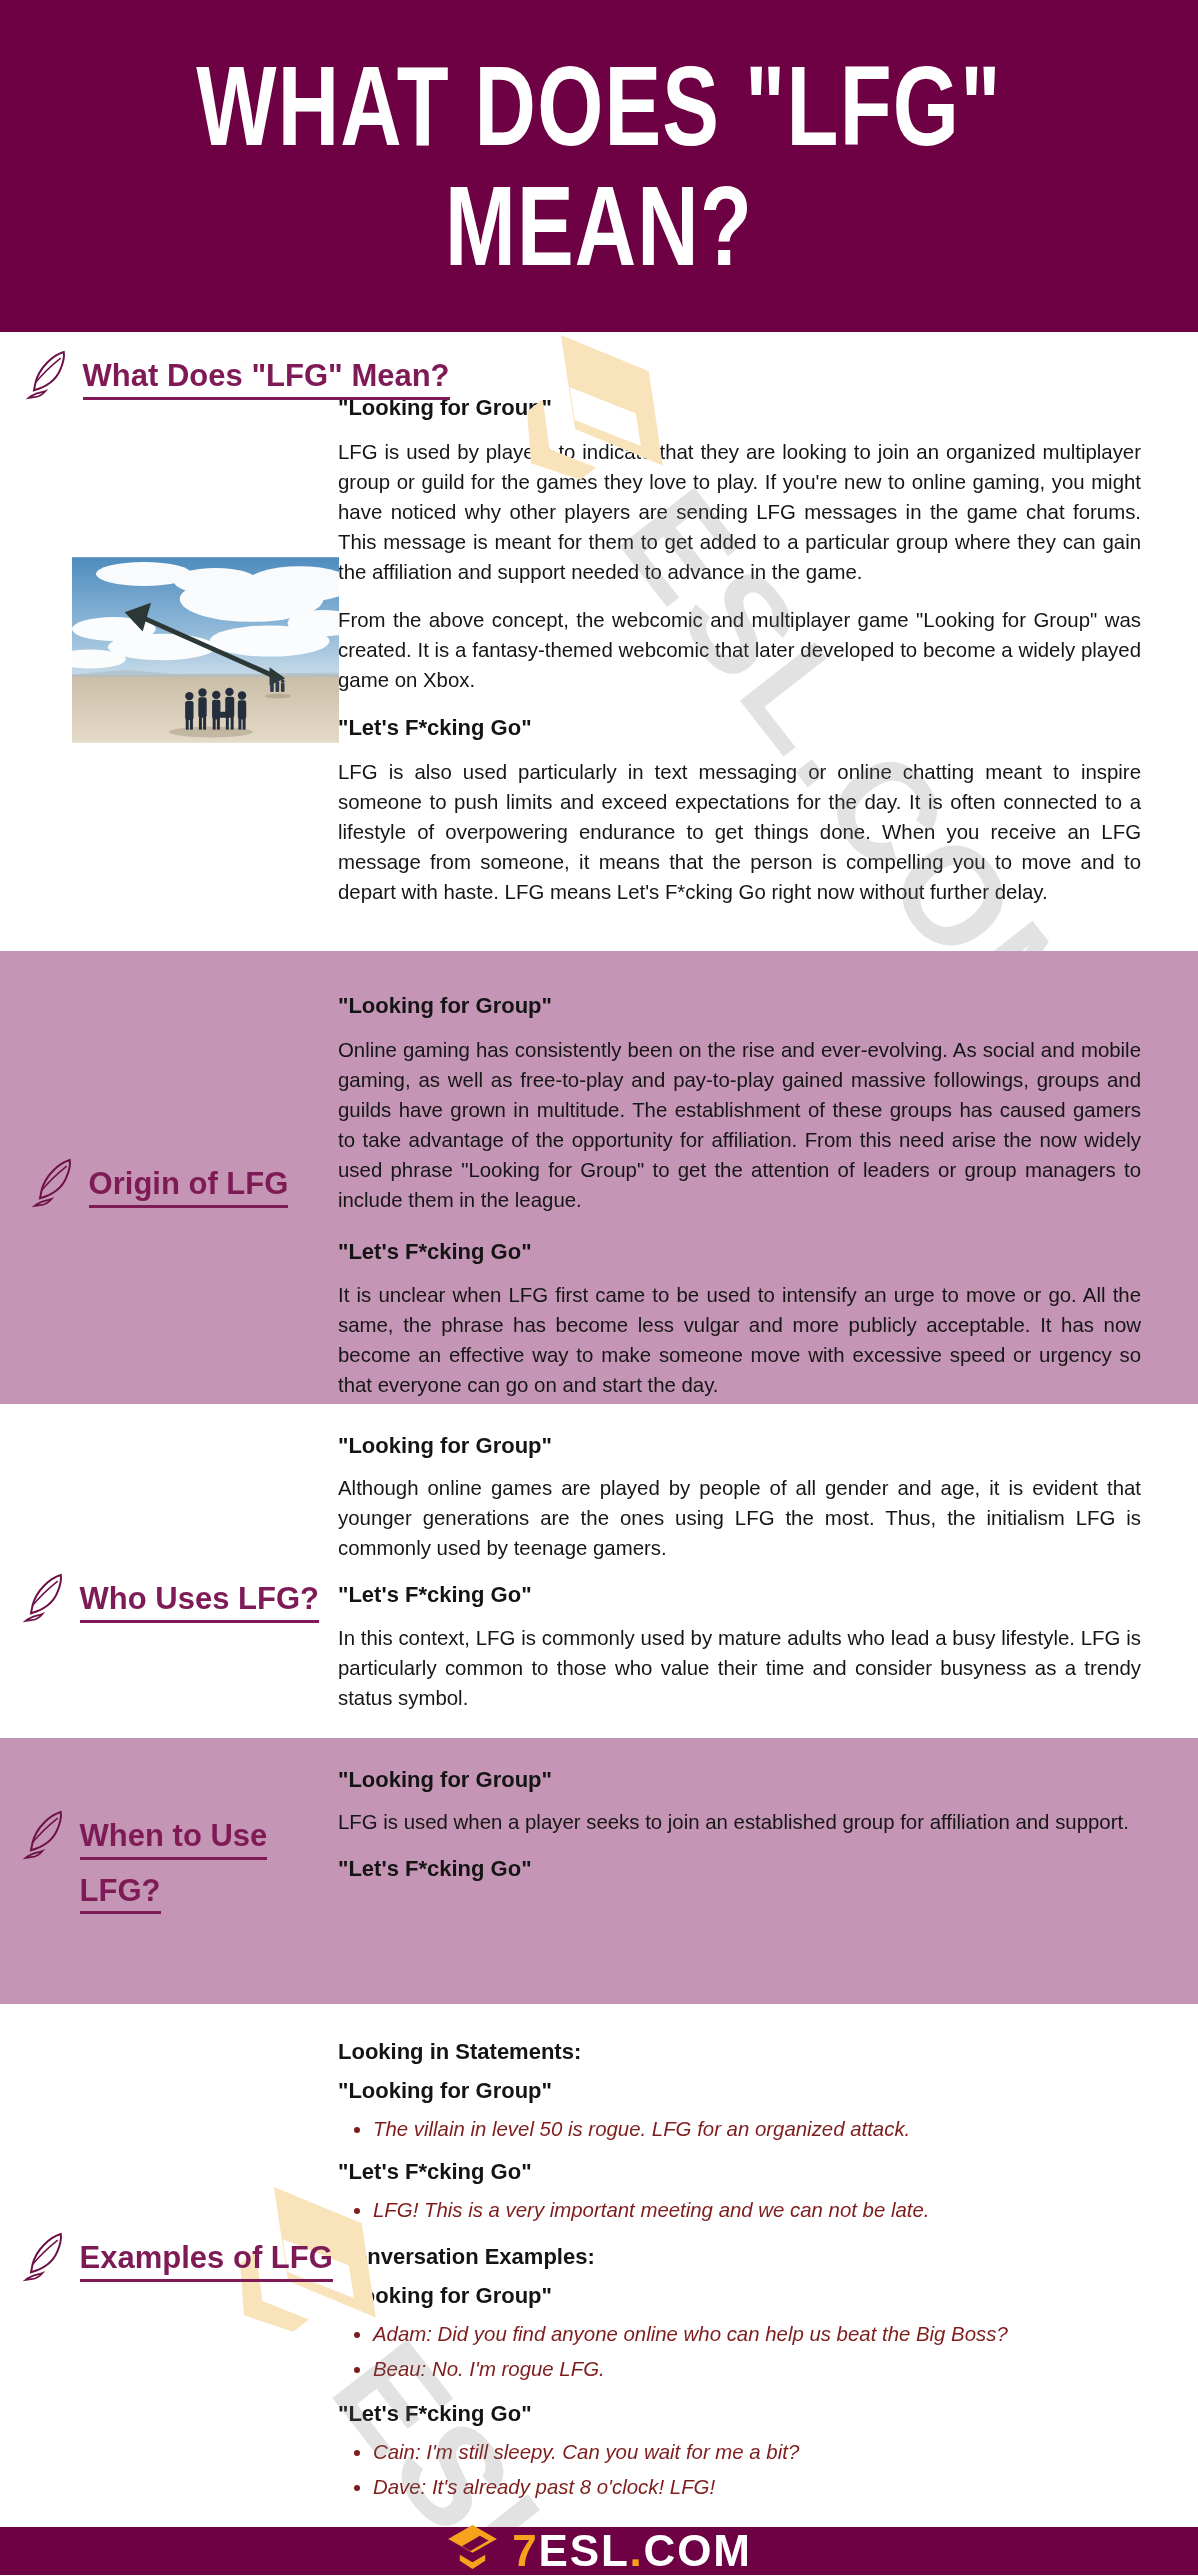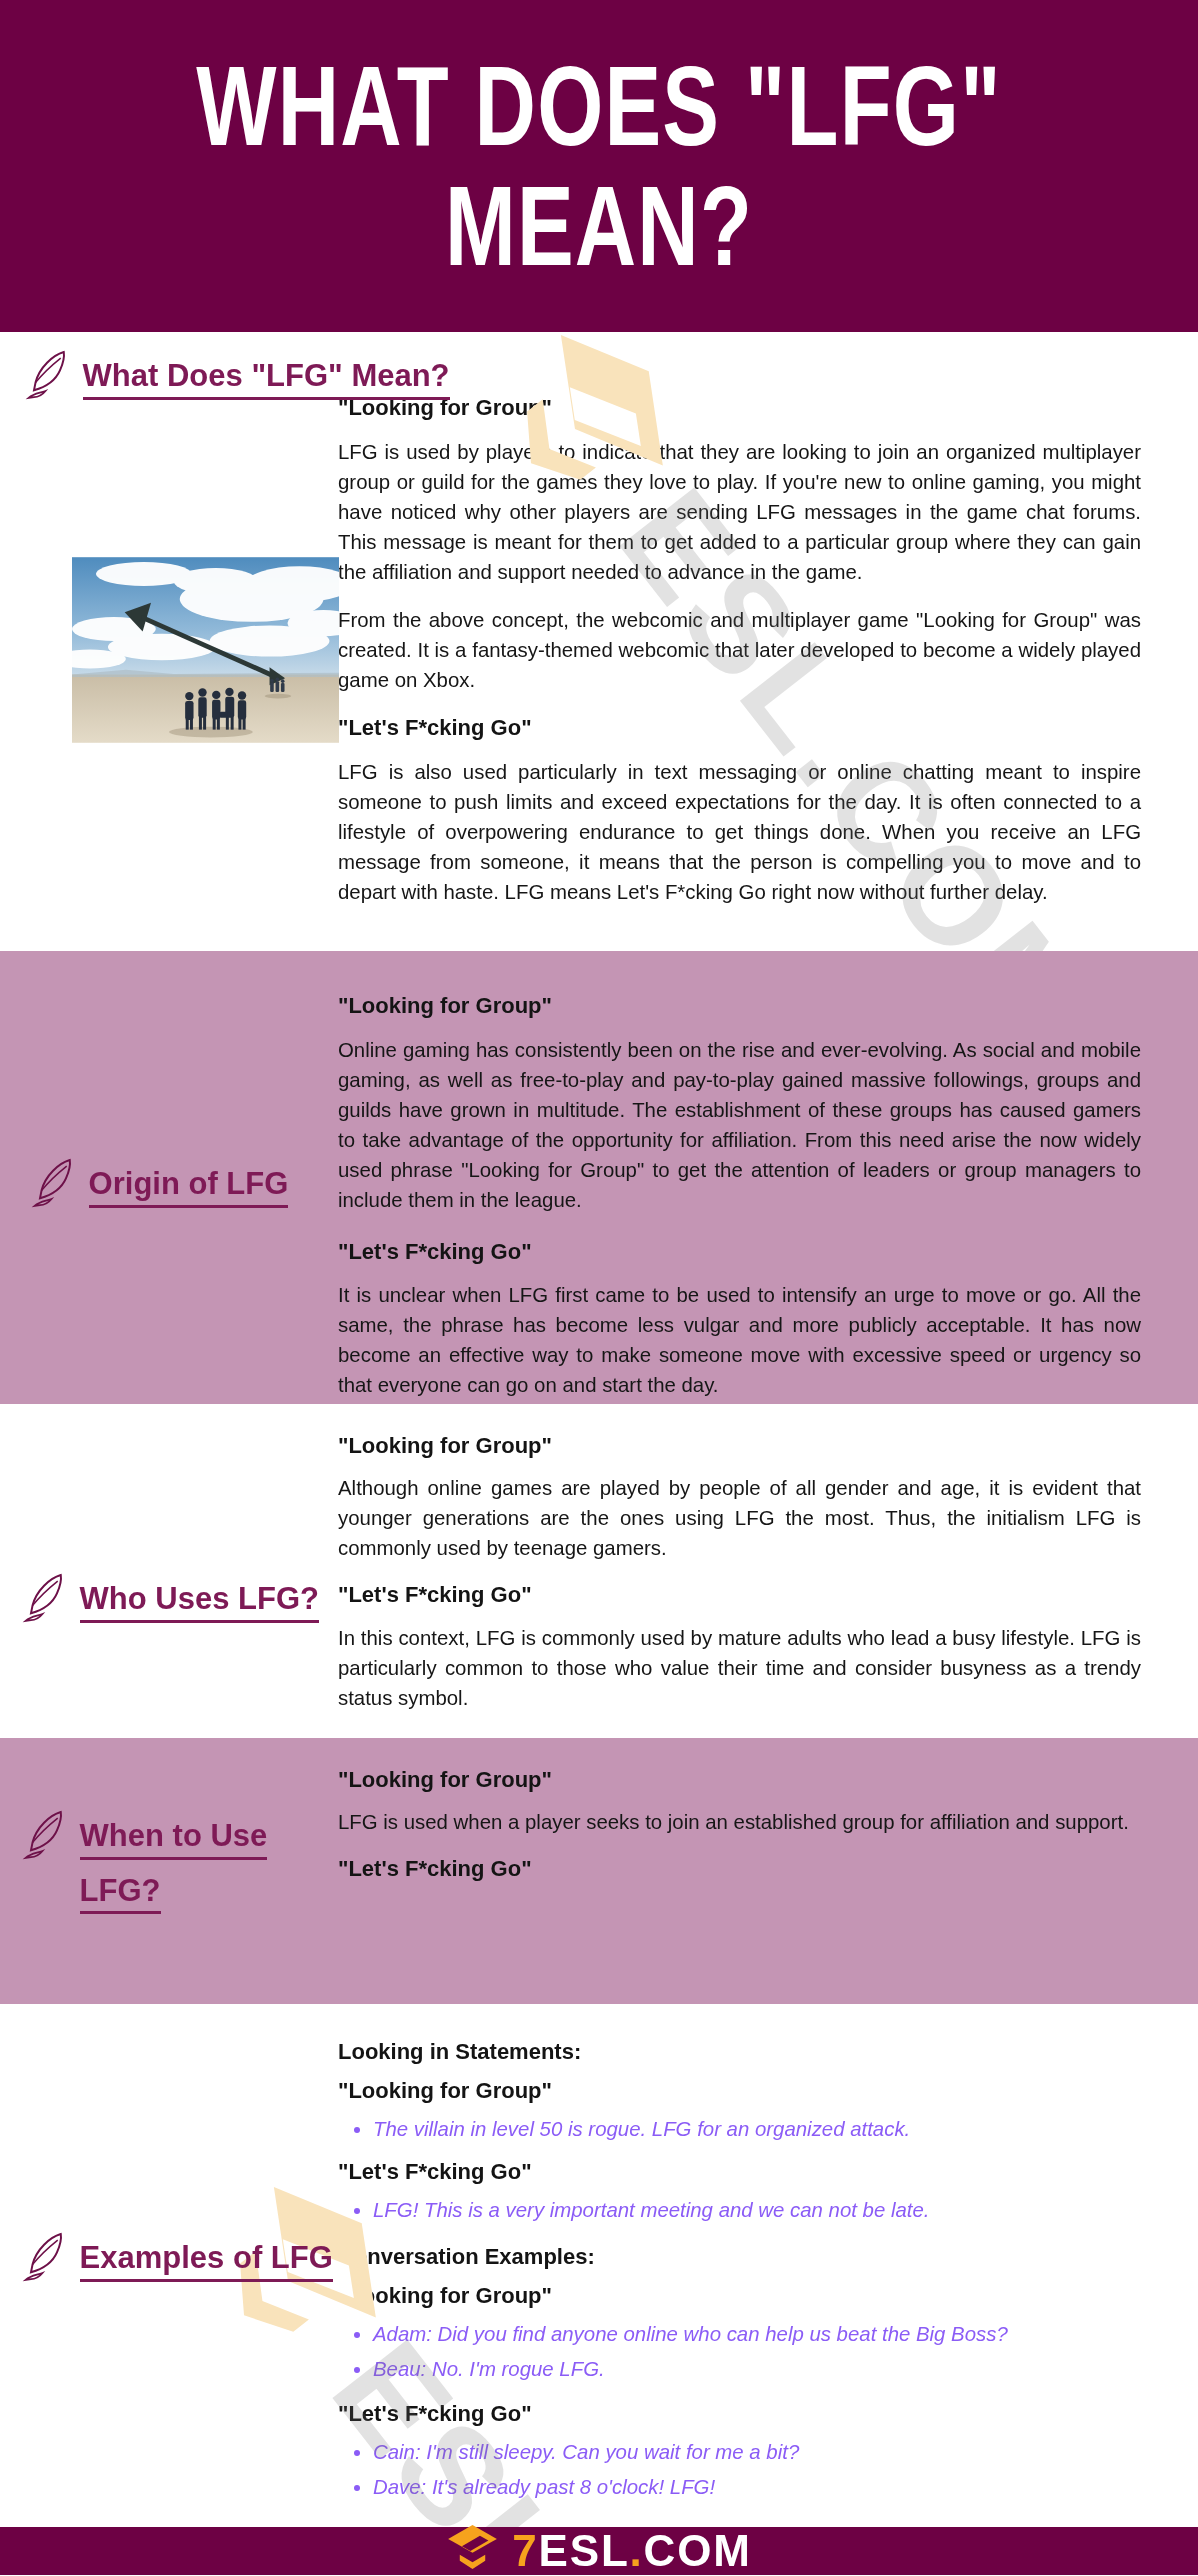--- a/index.html
+++ b/index.html
@@ -37,21 +37,21 @@
   .left-heading .quill { width:49px; height:55px; flex:none; margin-top:-3.6px; }
   .lh-text { color:#7e1a56; font-weight:700; font-size:31px; line-height:1.5; white-space:nowrap; }
   .lh-text .ul-span { border-bottom:3px solid #7e1a56; padding-bottom:3.6px; }
 
   .sub { font-weight:700; font-size:22px; color:#141414; margin:0; }
   .para {
     font-size:20.4px; line-height:30px; color:#161616; margin:0;
     text-align:justify;
   }
   ul.ex-list { margin:10.8px 0 0 0; padding-left:35px; }
-  ul.ex-list li { font-size:20.4px; line-height:29px; color:#8b5cf6; font-style:italic; margin-bottom:6px; }
+  ul.ex-list li { font-size:20.4px; line-height:29px; color:#7f1d1d; font-style:italic; margin-bottom:6px; }
 
   
   .photo { position:absolute; left:72px; top:225px; width:267px; height:186px; z-index:2; }
 
   
   .wm {
     position:absolute; display:flex; align-items:center; gap:20.4px;
     transform:rotate(52deg); transform-origin:top left; pointer-events:none; z-index:1;
   }
   .wm .wm-cap { width:180px; height:180px; flex:none; }

